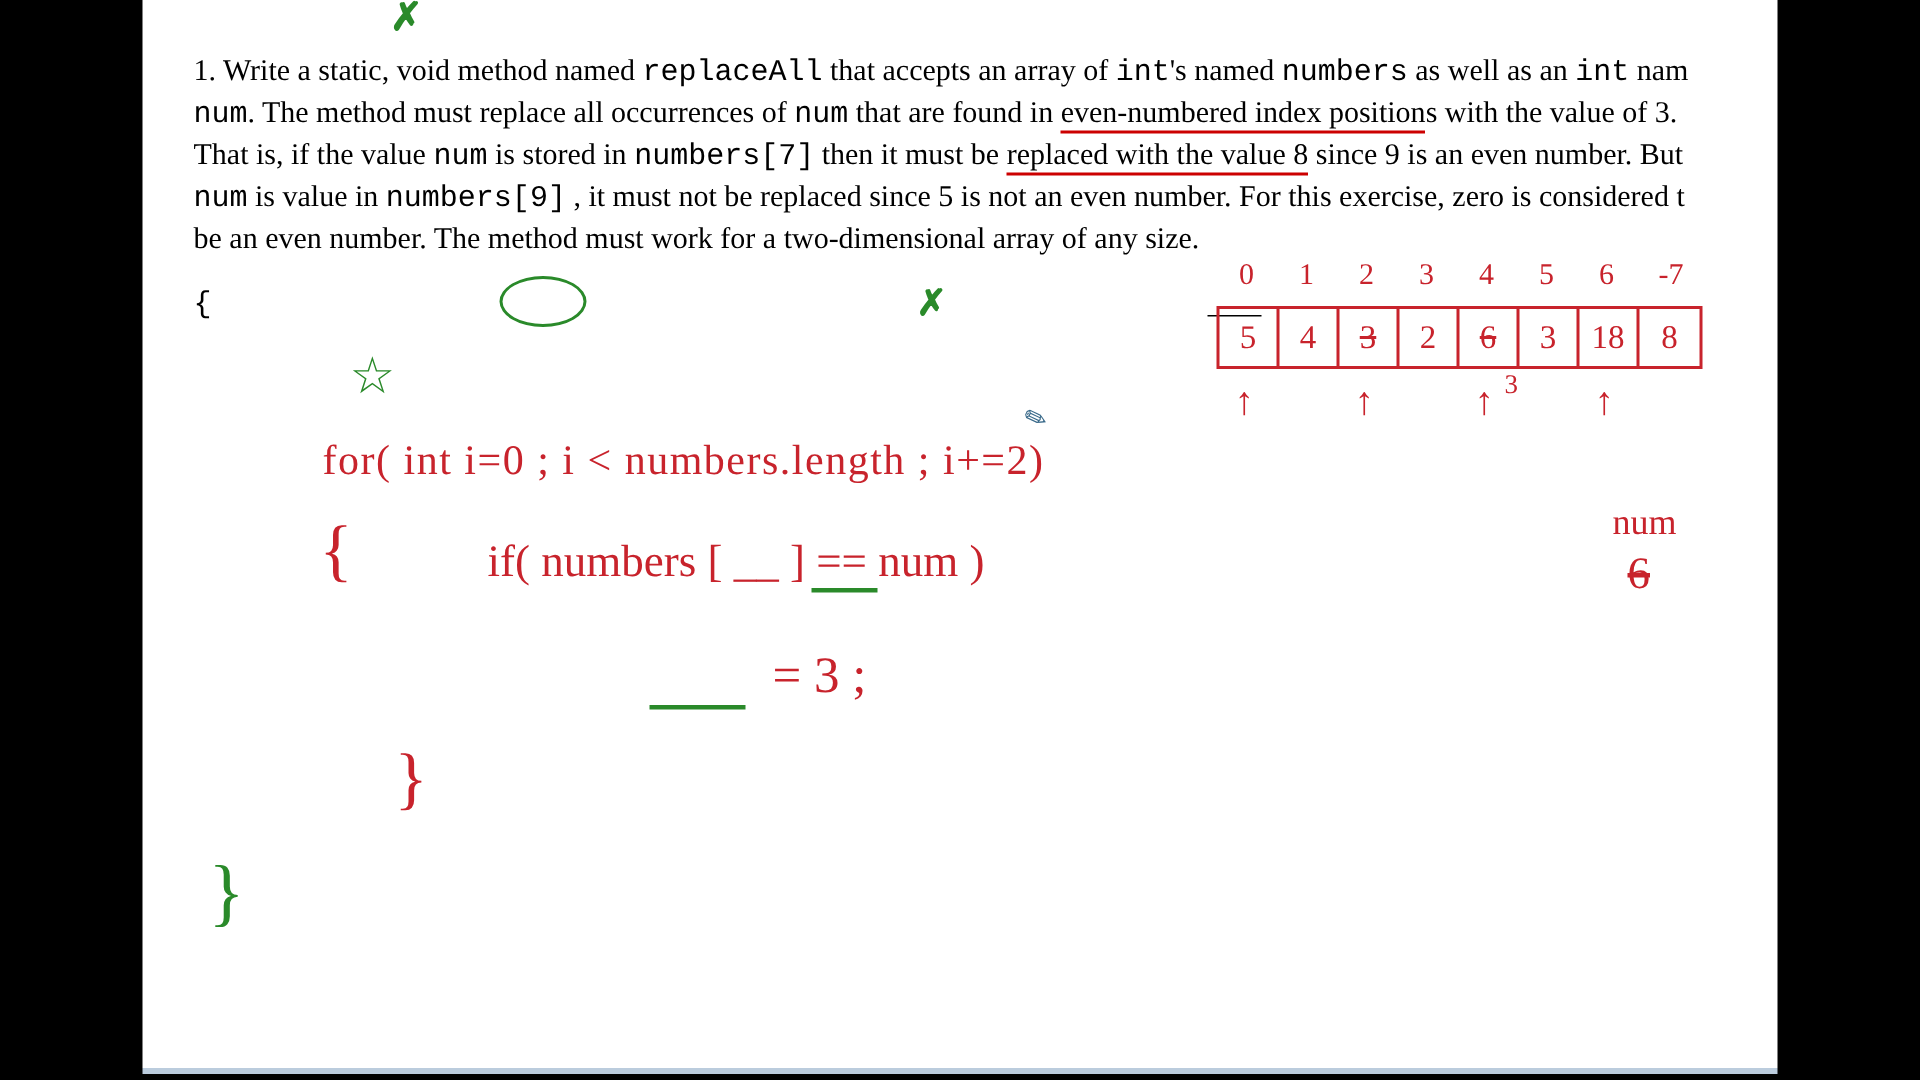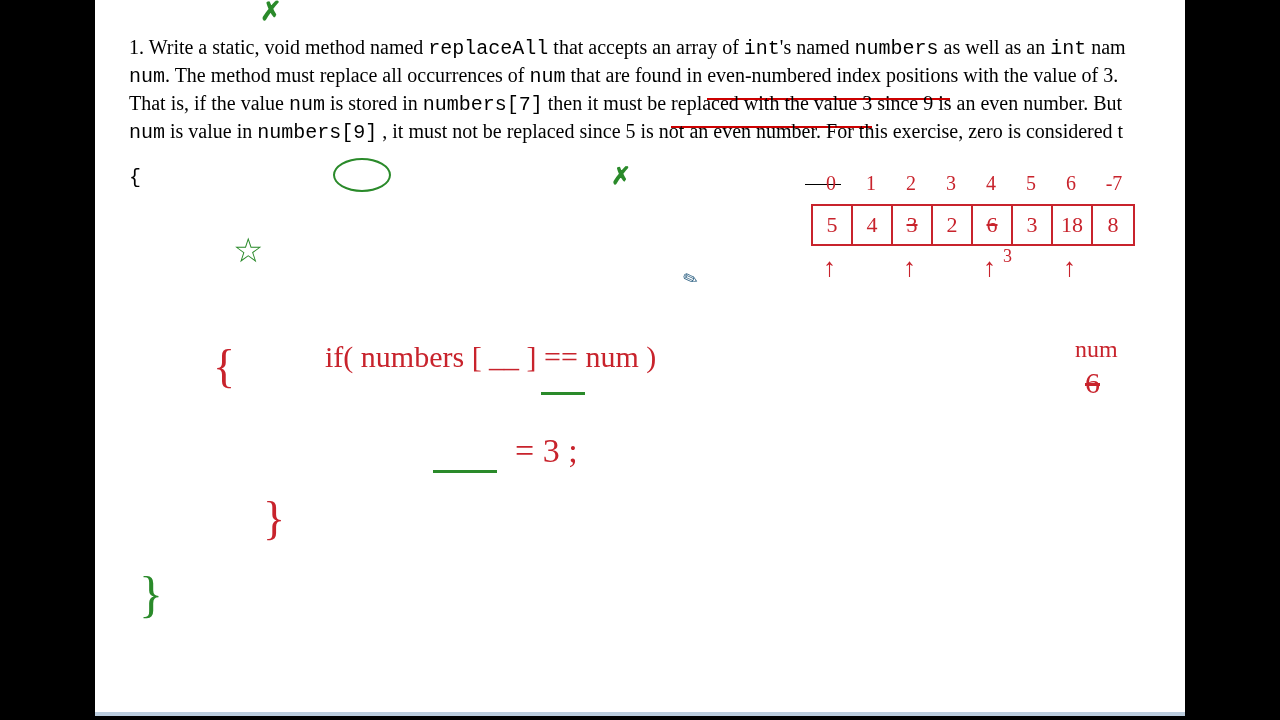--- a/index.html
+++ b/index.html
@@ -31,21 +31,21 @@
   }
   .problem {
     font-size: 20px;
     line-height: 1.3;
     color: #000;
     margin-top: 20px;
   }
   .problem .mono { font-family: 'Courier New', monospace; }
   .underline-red {
     border-bottom: 2px solid #c00;
-    padding-bottom: 12px;
+    padding-bottom: 1px;
   }
   .code-line {
     font-family: 'Courier New', monospace;
     font-size: 20px;
     margin-top: 20px;
     color: #000;
     position: relative;
   }
   .green-circle {
     position: absolute;
@@ -134,40 +134,42 @@
 
 <div class="page">
 
   <span class="top-smudge">✗</span>
 
   <div class="problem">
     <span>1.</span>
     <span>Write a static, void method named </span><span class="mono">replaceAll</span><span> that accepts an array of </span><span class="mono">int</span><span>'s named </span><span class="mono">numbers</span><span> as well as an </span><span class="mono">int</span><span> nam</span>
     <br>
     <span class="mono">num</span><span>. The method must replace all occurrences of </span><span class="mono">num</span><span> that are found in </span><span class="underline-red">even-numbered index position</span><span>s with the value of 3. That is, if the value </span>
-    <span class="mono">num</span><span> is stored in </span><span class="mono">numbers[7]</span><span> then it must be </span><span class="underline-red">replaced with the value 3</span><span> since 9 is an even number. But </span>
+    <span class="mono">num</span><span> is stored in </span><span class="mono">numbers[7]</span><span> then it must be </span><span class="underline-red">replaced with the value 8</span><span> since 9 is an even number. But </span>
     <span class="mono">num</span><span> is value in </span><span class="mono">numbers[9]</span><span> , it must not be replaced since 5 is not an even number. For this exercise, zero is considered t</span>
     <br>
+    <span>be an even number. The method must work for a two-dimensional array of any size.</span>
   </div>
 
   <div class="code-line" style="margin-top:18px;">
     <span class="green-circle" style="left:204px; top:-6px; width:58px; height:34px;"></span>
     <span class="green-x" style="left:482px; top:-2px; font-size:24px;">✗</span>
     <span style="position:absolute; left:676px; top:20px; border-bottom:1.5px solid #000; width:36px;"></span>
   </div>
   <div class="code-line">{</div>
 
   <div class="annotation-layer">
 
     <span class="hand-green" style="left:138px; top:230px; font-size:34px;">☆</span>
 
+    <span class="hand-red" style="left:120px; top:292px; font-size:28px; letter-spacing:1px;">for( int i=0 ;  i &lt; numbers.length ;  i+=2)</span>
 
     <span class="hand-red" style="left:118px; top:340px; font-size:46px;">{</span>
 
-    <span class="hand-red" style="left:230px; top:340px; font-size:30px;">if( numbers [ __ ] == num )</span>
+    <span class="hand-red" style="left:230px; top:358px; font-size:30px;">if( numbers [ __ ] == num )</span>
 
     <span class="hand-green" style="left:446px; top:392px; width:44px; border-bottom:3px solid #2a8a2a;"></span>
 
     <span class="hand-red" style="left:420px; top:432px; font-size:34px;">=  3 ;</span>
     <span class="hand-green" style="left:338px; top:470px; width:64px; border-bottom:3px solid #2a8a2a;"></span>
 
     <span class="hand-red" style="left:168px; top:492px; font-size:46px;">}</span>
 
     <span class="hand-green" style="left:44px; top:565px; font-size:50px;">}</span>
 

